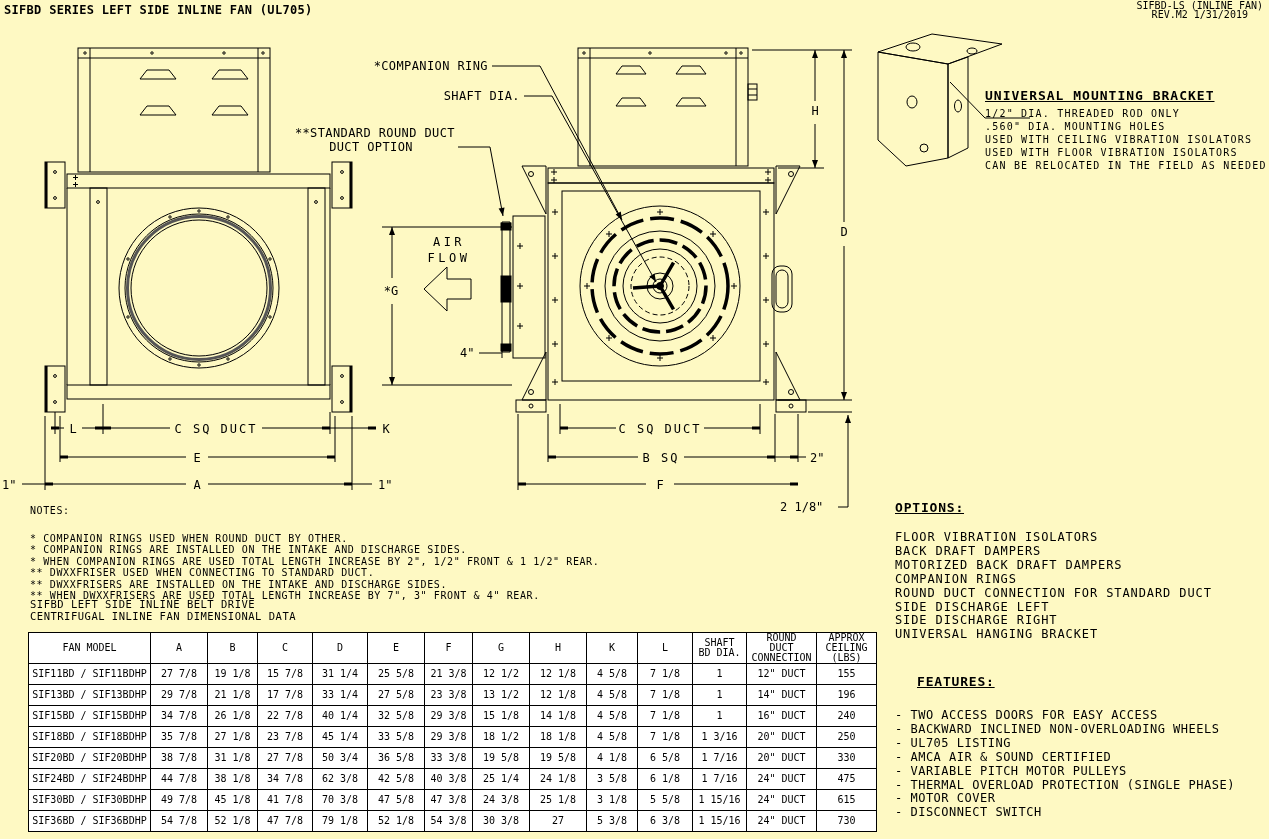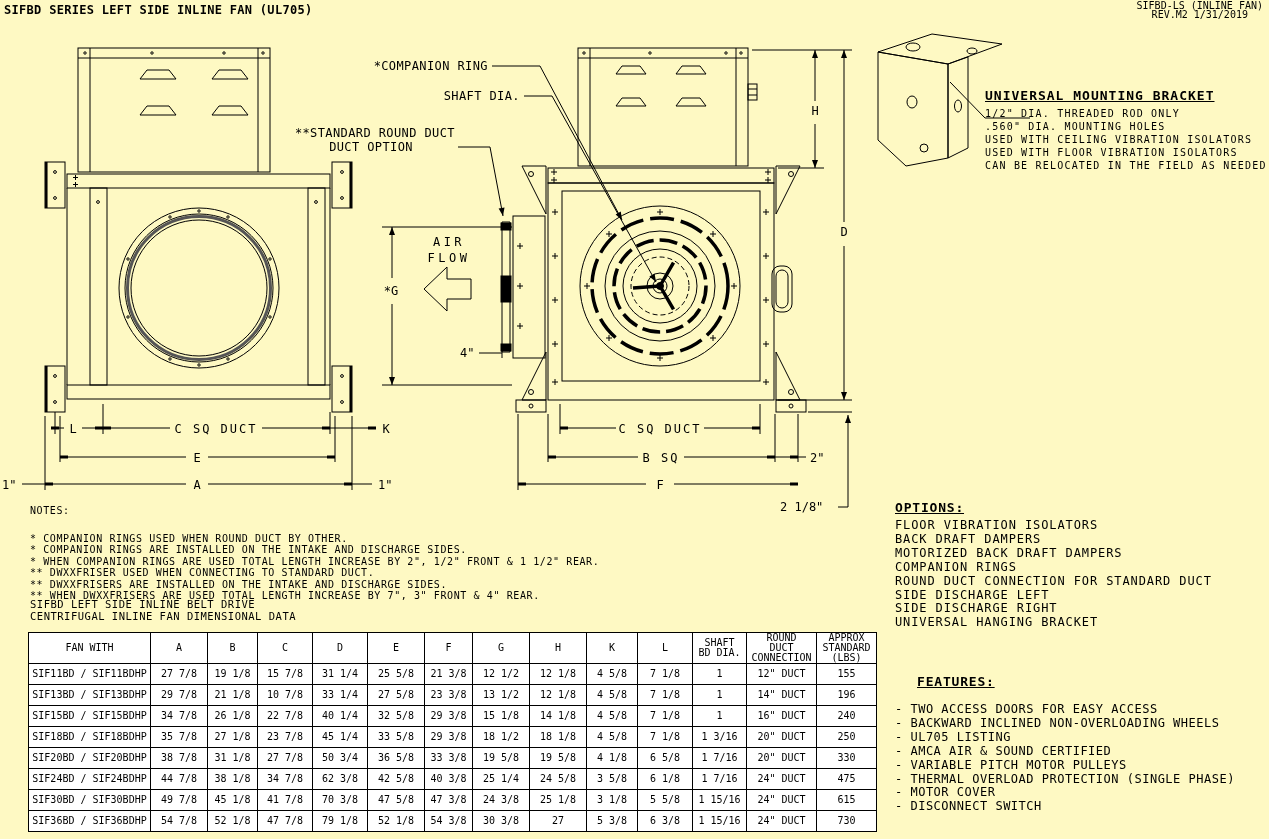--- a/index.html
+++ b/index.html
@@ -13,24 +13,24 @@
   #drawing text.lbl{letter-spacing:0.4px}
   #drawing text.dimw{letter-spacing:2px}
   #drawing text.air{letter-spacing:3.5px}
   .bracket-text{position:absolute;left:985px;top:88px;width:292px;text-align:left}
   .bracket-title{font-size:13px;font-weight:bold;text-decoration:underline;letter-spacing:1px;margin-bottom:4px;white-space:nowrap}
   .bracket-lines div{font-size:10px;line-height:13px;letter-spacing:1.2px;white-space:nowrap}
   .notes{position:absolute;left:30px;top:505px;font-size:10px;line-height:11.5px;letter-spacing:0.6px;white-space:nowrap}
   .notes .head{margin-bottom:16px}
   .caption{position:absolute;left:30px;top:598px;font-size:10.5px;line-height:12px;letter-spacing:0.5px;white-space:nowrap}
   .options{position:absolute;left:895px;top:500px;white-space:nowrap}
-  .options .head{font-size:13px;font-weight:bold;text-decoration:underline;letter-spacing:0.8px;margin-bottom:4px}
+  .options .head{font-size:13px;font-weight:bold;text-decoration:underline;letter-spacing:0.8px;margin-bottom:16px}
   .options .list div{font-size:12px;line-height:13.9px;letter-spacing:0.9px}
   .features{position:absolute;left:895px;top:674px;white-space:nowrap}
-  .features .head{font-size:13px;font-weight:bold;text-decoration:underline;letter-spacing:0.8px;margin-left:22px;margin-bottom:14px}
+  .features .head{font-size:13px;font-weight:bold;text-decoration:underline;letter-spacing:0.8px;margin-left:22px;margin-bottom:20px}
   .features .list div{font-size:12px;line-height:13.9px;letter-spacing:0.5px}
   table{position:absolute;left:28px;top:632px;border-collapse:collapse;table-layout:fixed;background:#fff}
   th,td{border:1px solid #000;font-size:10px;font-weight:normal;text-align:center;vertical-align:middle;
         white-space:pre-line;overflow:hidden;padding:0;line-height:10px}
   th{height:30px}
   td{height:21px}
 </style>
 </head>
 <body>
 
@@ -340,38 +340,38 @@
         <col style="width:57px">
       <col style="width:57px">
         <col style="width:51px">
         <col style="width:55px">
         <col style="width:54px">
       <col style="width:70px">
         <col style="width:60px">
     </colgroup>
     <thead>
       <tr>
-        <th>FAN WITH</th>
+        <th>FAN MODEL</th>
         <th>A</th>
         <th>B</th>
         <th>C</th>
         <th>D</th>
         <th>E</th>
         <th>F</th>
         <th>G</th>
         <th>H</th>
         <th>K</th>
         <th>L</th>
         <th>SHAFT
 BD DIA.</th>
         <th>ROUND
 DUCT
 CONNECTION</th>
         <th>APPROX
-STANDARD
+CEILING
 (LBS)</th>
       </tr>
     </thead>
     <tbody>
         <tr>
           <td>SIF11BD / SIF11BDHP</td>
           <td>27 7/8</td>
           <td>19 1/8</td>
           <td>15 7/8</td>
           <td>31 1/4</td>
@@ -382,21 +382,21 @@
           <td>4 5/8</td>
           <td>7 1/8</td>
           <td>1</td>
           <td>12" DUCT</td>
           <td>155</td>
         </tr>
         <tr>
           <td>SIF13BD / SIF13BDHP</td>
           <td>29 7/8</td>
           <td>21 1/8</td>
-          <td>10 7/8</td>
+          <td>17 7/8</td>
           <td>33 1/4</td>
           <td>27 5/8</td>
           <td>23 3/8</td>
           <td>13 1/2</td>
           <td>12 1/8</td>
           <td>4 5/8</td>
           <td>7 1/8</td>
           <td>1</td>
           <td>14" DUCT</td>
           <td>196</td>
@@ -451,21 +451,21 @@
         </tr>
         <tr>
           <td>SIF24BD / SIF24BDHP</td>
           <td>44 7/8</td>
           <td>38 1/8</td>
           <td>34 7/8</td>
           <td>62 3/8</td>
           <td>42 5/8</td>
           <td>40 3/8</td>
           <td>25 1/4</td>
-          <td>24 5/8</td>
+          <td>24 1/8</td>
           <td>3 5/8</td>
           <td>6 1/8</td>
           <td>1 7/16</td>
           <td>24" DUCT</td>
           <td>475</td>
         </tr>
         <tr>
           <td>SIF30BD / SIF30BDHP</td>
           <td>49 7/8</td>
           <td>45 1/8</td>

